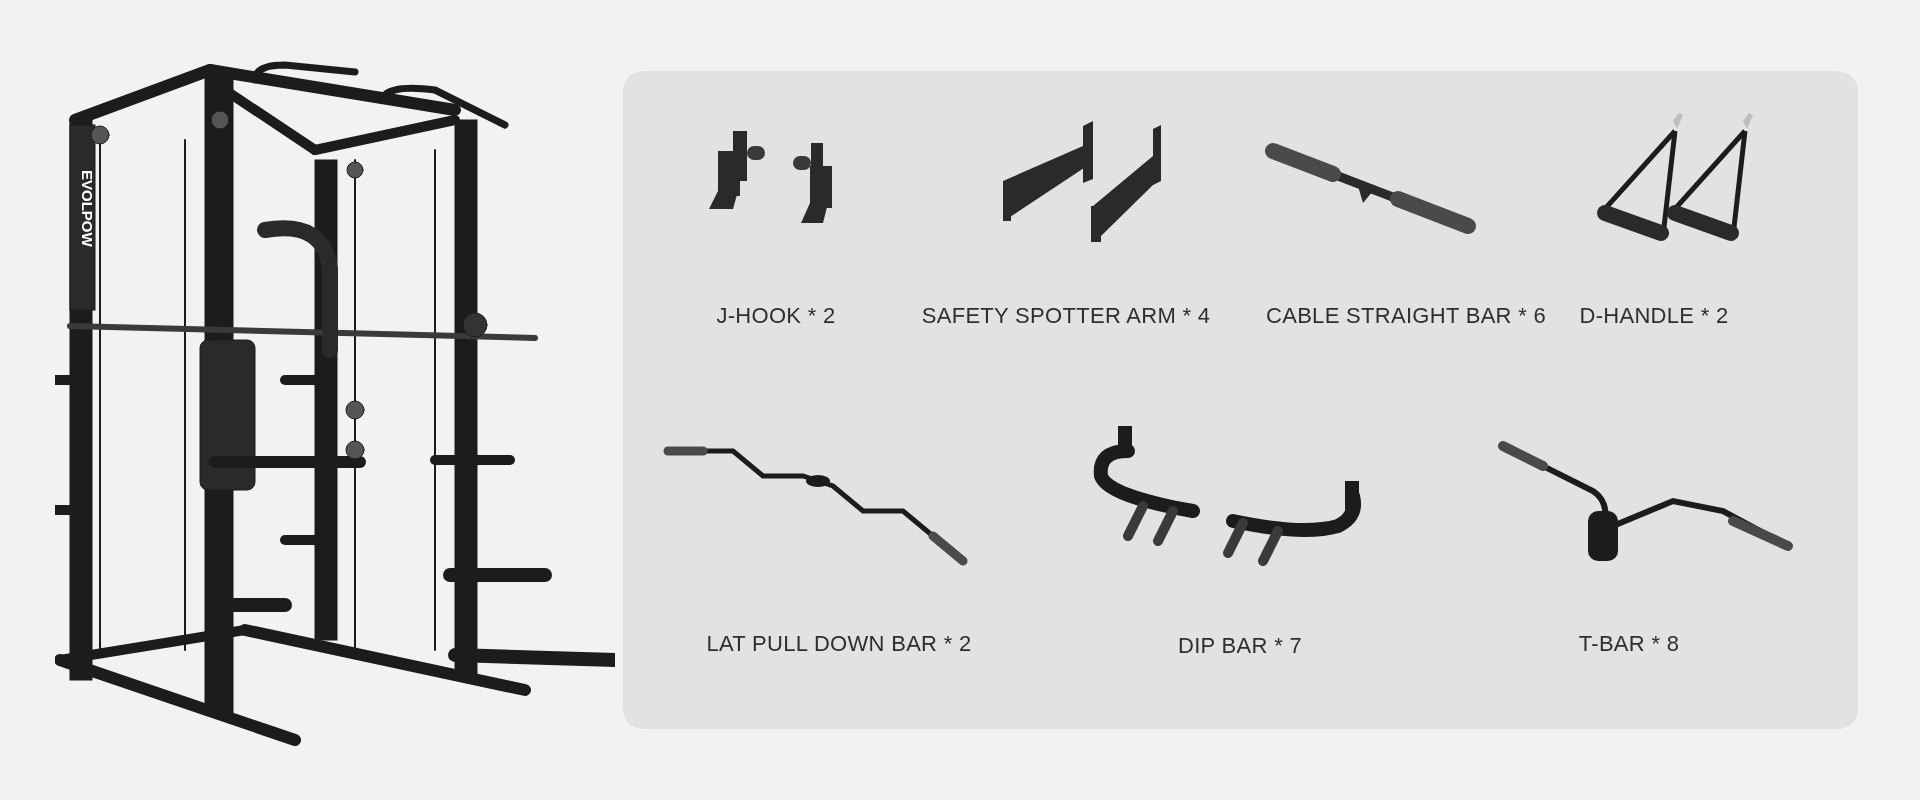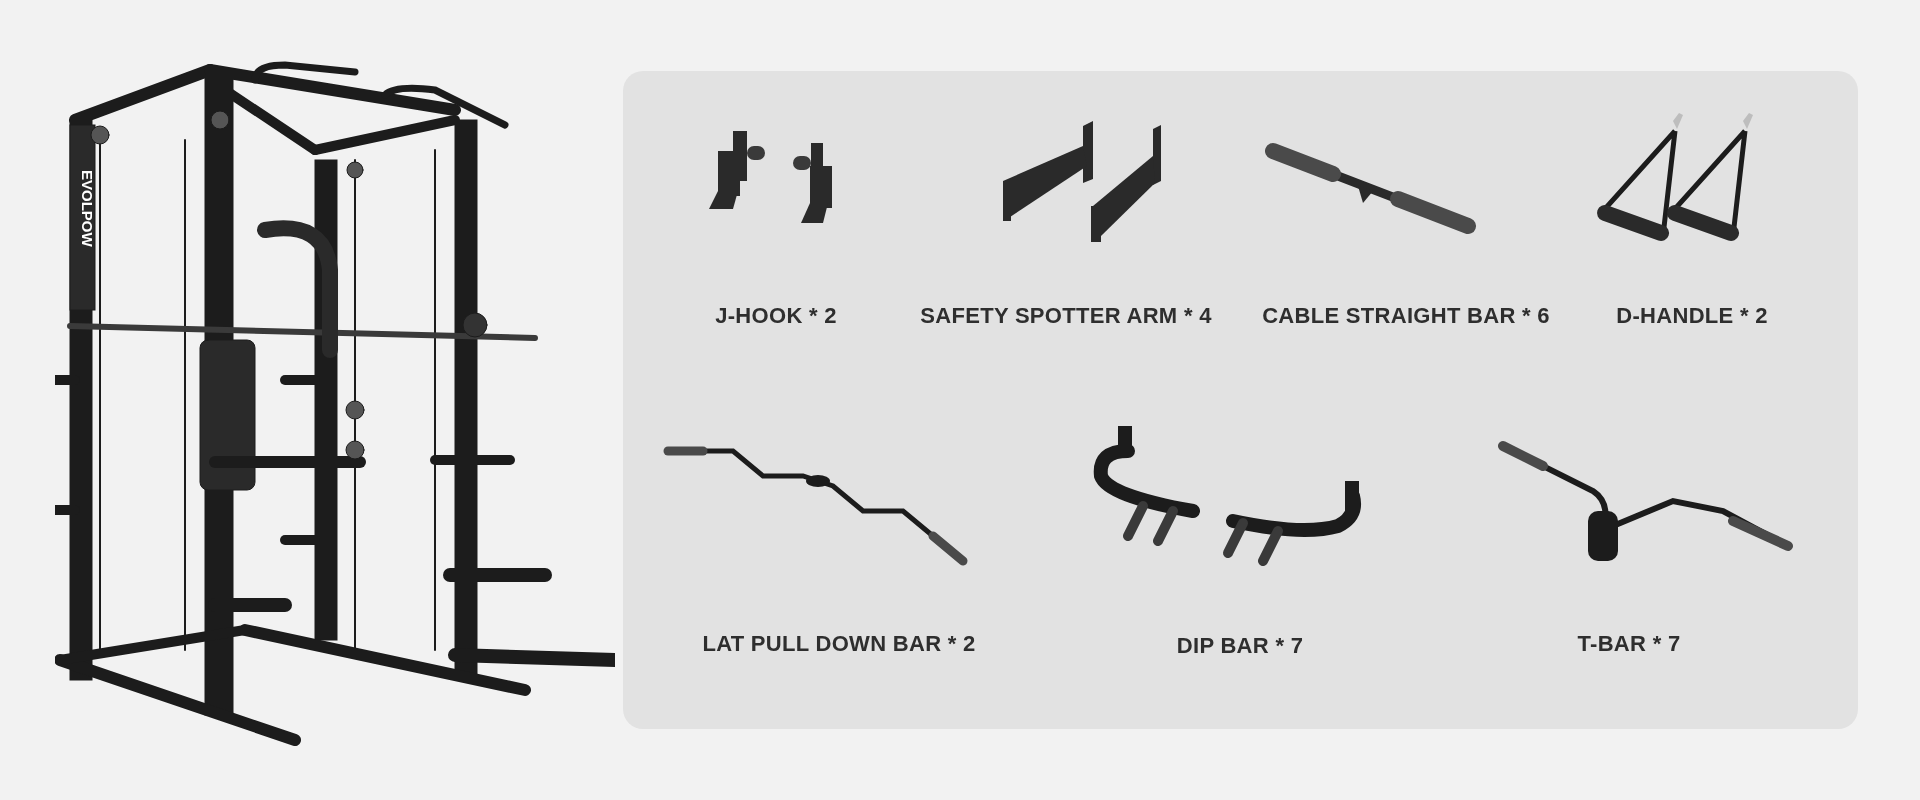--- a/index.html
+++ b/index.html
@@ -8,21 +8,21 @@
     font-family:"Liberation Sans", "DejaVu Sans", sans-serif;
   }
   .rack { position:absolute; left:55px; top:50px; width:560px; height:710px; }
   .panel {
     position:absolute; left:623px; top:71px; width:1235px; height:658px;
     background:#e2e2e2; border-radius:20px;
   }
   .item { position:absolute; }
   .item svg { position:absolute; }
   .label {
-    position:absolute; color:#2e2e2e; font-weight:bold; font-size:22px;
+    position:absolute; color:#2e2e2e; font-weight:normal; font-size:22px;
     letter-spacing:0.3px; white-space:nowrap; transform:translateX(-50%);
   }
 </style>
 </head>
 <body>
 
 <div class="rack">
   <svg width="560" height="710" viewBox="0 0 560 710">
     <g stroke="#1c1c1c" fill="#1c1c1c" stroke-linecap="round">
 
@@ -126,21 +126,21 @@
     <svg width="240" height="180" style="left:950px;top:30px">
       <g>
         <path d="M100 20 l6 -8 l4 2 l-6 14 z" fill="#bdbdbd"></path>
         <path d="M170 20 l6 -8 l4 2 l-6 14 z" fill="#bdbdbd"></path>
         <polyline points="102,30 30,110 90,135 102,30" fill="none" stroke="#1c1c1c" stroke-width="5"></polyline>
         <polyline points="172,30 100,110 160,135 172,30" fill="none" stroke="#1c1c1c" stroke-width="5"></polyline>
         <line x1="32" y1="112" x2="88" y2="132" stroke="#2a2a2a" stroke-width="16" stroke-linecap="round"></line>
         <line x1="102" y1="112" x2="158" y2="132" stroke="#2a2a2a" stroke-width="16" stroke-linecap="round"></line>
       </g>
     </svg>
-    <div class="label" style="left:1069px;top:232px">D-HANDLE * 2</div>
+    <div class="label" style="left:1031px;top:232px">D-HANDLE * 2</div>
   </div>
 
   <div class="item" style="left:0;top:0;">
     <svg width="320" height="160" style="left:40px;top:360px">
       <g fill="none" stroke-linecap="round">
         <path d="M5 20 L70 20 L100 45 L140 45 L170 55 L200 80 L240 80 L270 105 L300 130" stroke="#1c1c1c" stroke-width="5"></path>
         <line x1="5" y1="20" x2="40" y2="20" stroke="#4a4a4a" stroke-width="9"></line>
         <line x1="270" y1="105" x2="300" y2="130" stroke="#4a4a4a" stroke-width="9"></line>
         <ellipse cx="155" cy="50" rx="12" ry="6" fill="#1c1c1c" stroke="none"></ellipse>
       </g>
@@ -167,16 +167,16 @@
   <div class="item" style="left:0;top:0;">
     <svg width="320" height="160" style="left:860px;top:360px">
       <g stroke-linecap="round" fill="none">
         <path d="M20 15 L110 60 Q125 70 122 90" stroke="#1c1c1c" stroke-width="6"></path>
         <line x1="20" y1="15" x2="60" y2="35" stroke="#4a4a4a" stroke-width="10"></line>
         <path d="M130 95 L190 70 L240 80 L305 115" stroke="#1c1c1c" stroke-width="6"></path>
         <line x1="250" y1="90" x2="305" y2="115" stroke="#4a4a4a" stroke-width="10"></line>
         <rect x="105" y="80" width="30" height="50" rx="10" fill="#1c1c1c" stroke="none"></rect>
       </g>
     </svg>
-    <div class="label" style="left:1006px;top:560px">T-BAR * 7</div>
+    <div class="label" style="left:1006px;top:560px">T-BAR * 8</div>
   </div>
 
 </div>
 
 </body></html>

